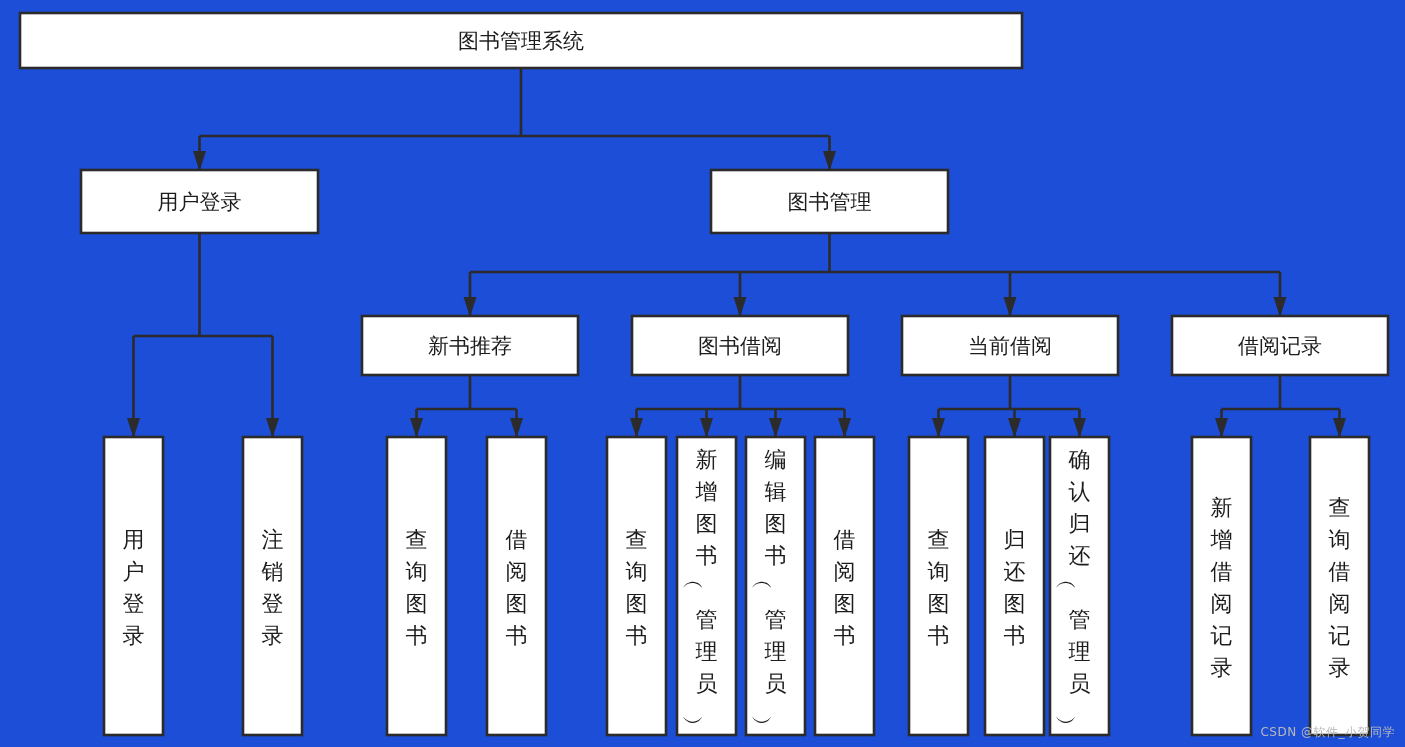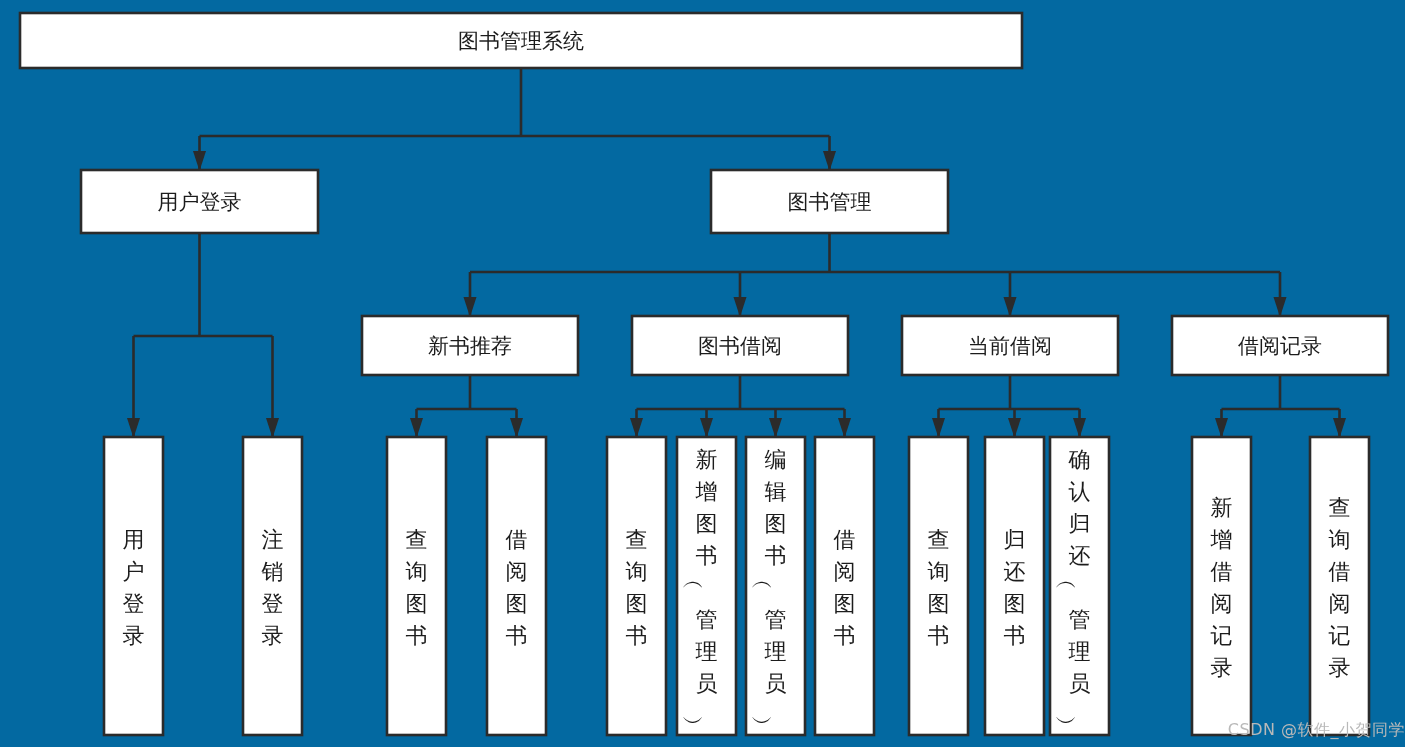--- a/index.html
+++ b/index.html
@@ -10,21 +10,21 @@
   body {
     width: 1405px;
     height: 747px;
     font-family: "DejaVu Sans", "Liberation Sans", sans-serif;
     overflow: hidden;
   }
   #diagram-root {
     position: relative;
     width: 1405px;
     height: 747px;
-    background: #0369a1;
+    background: #1d4ed8;
   }
   svg#flow-svg {
     position: absolute;
     left: 0;
     top: 0;
     width: 1405px;
     height: 747px;
     display: block;
   }
   .node-box {
@@ -50,24 +50,24 @@
     dominant-baseline: middle;
   }
   .node-label-v {
     font-family: "DejaVu Sans", "Liberation Sans", sans-serif;
     font-size: 22px;
     fill: #1c1c1c;
     text-anchor: middle;
   }
   .watermark-text {
     position: absolute;
-    right: 0;
+    right: 10px;
     bottom: 6px;
     font-family: "DejaVu Sans", "Liberation Sans", sans-serif;
-    font-size: 16px;
+    font-size: 12px;
     color: #b9b9b9;
     white-space: nowrap;
     letter-spacing: 0.5px;
     user-select: none;
   }
 </style>
 </head>
 <body>
 
 <div id="diagram-root">

